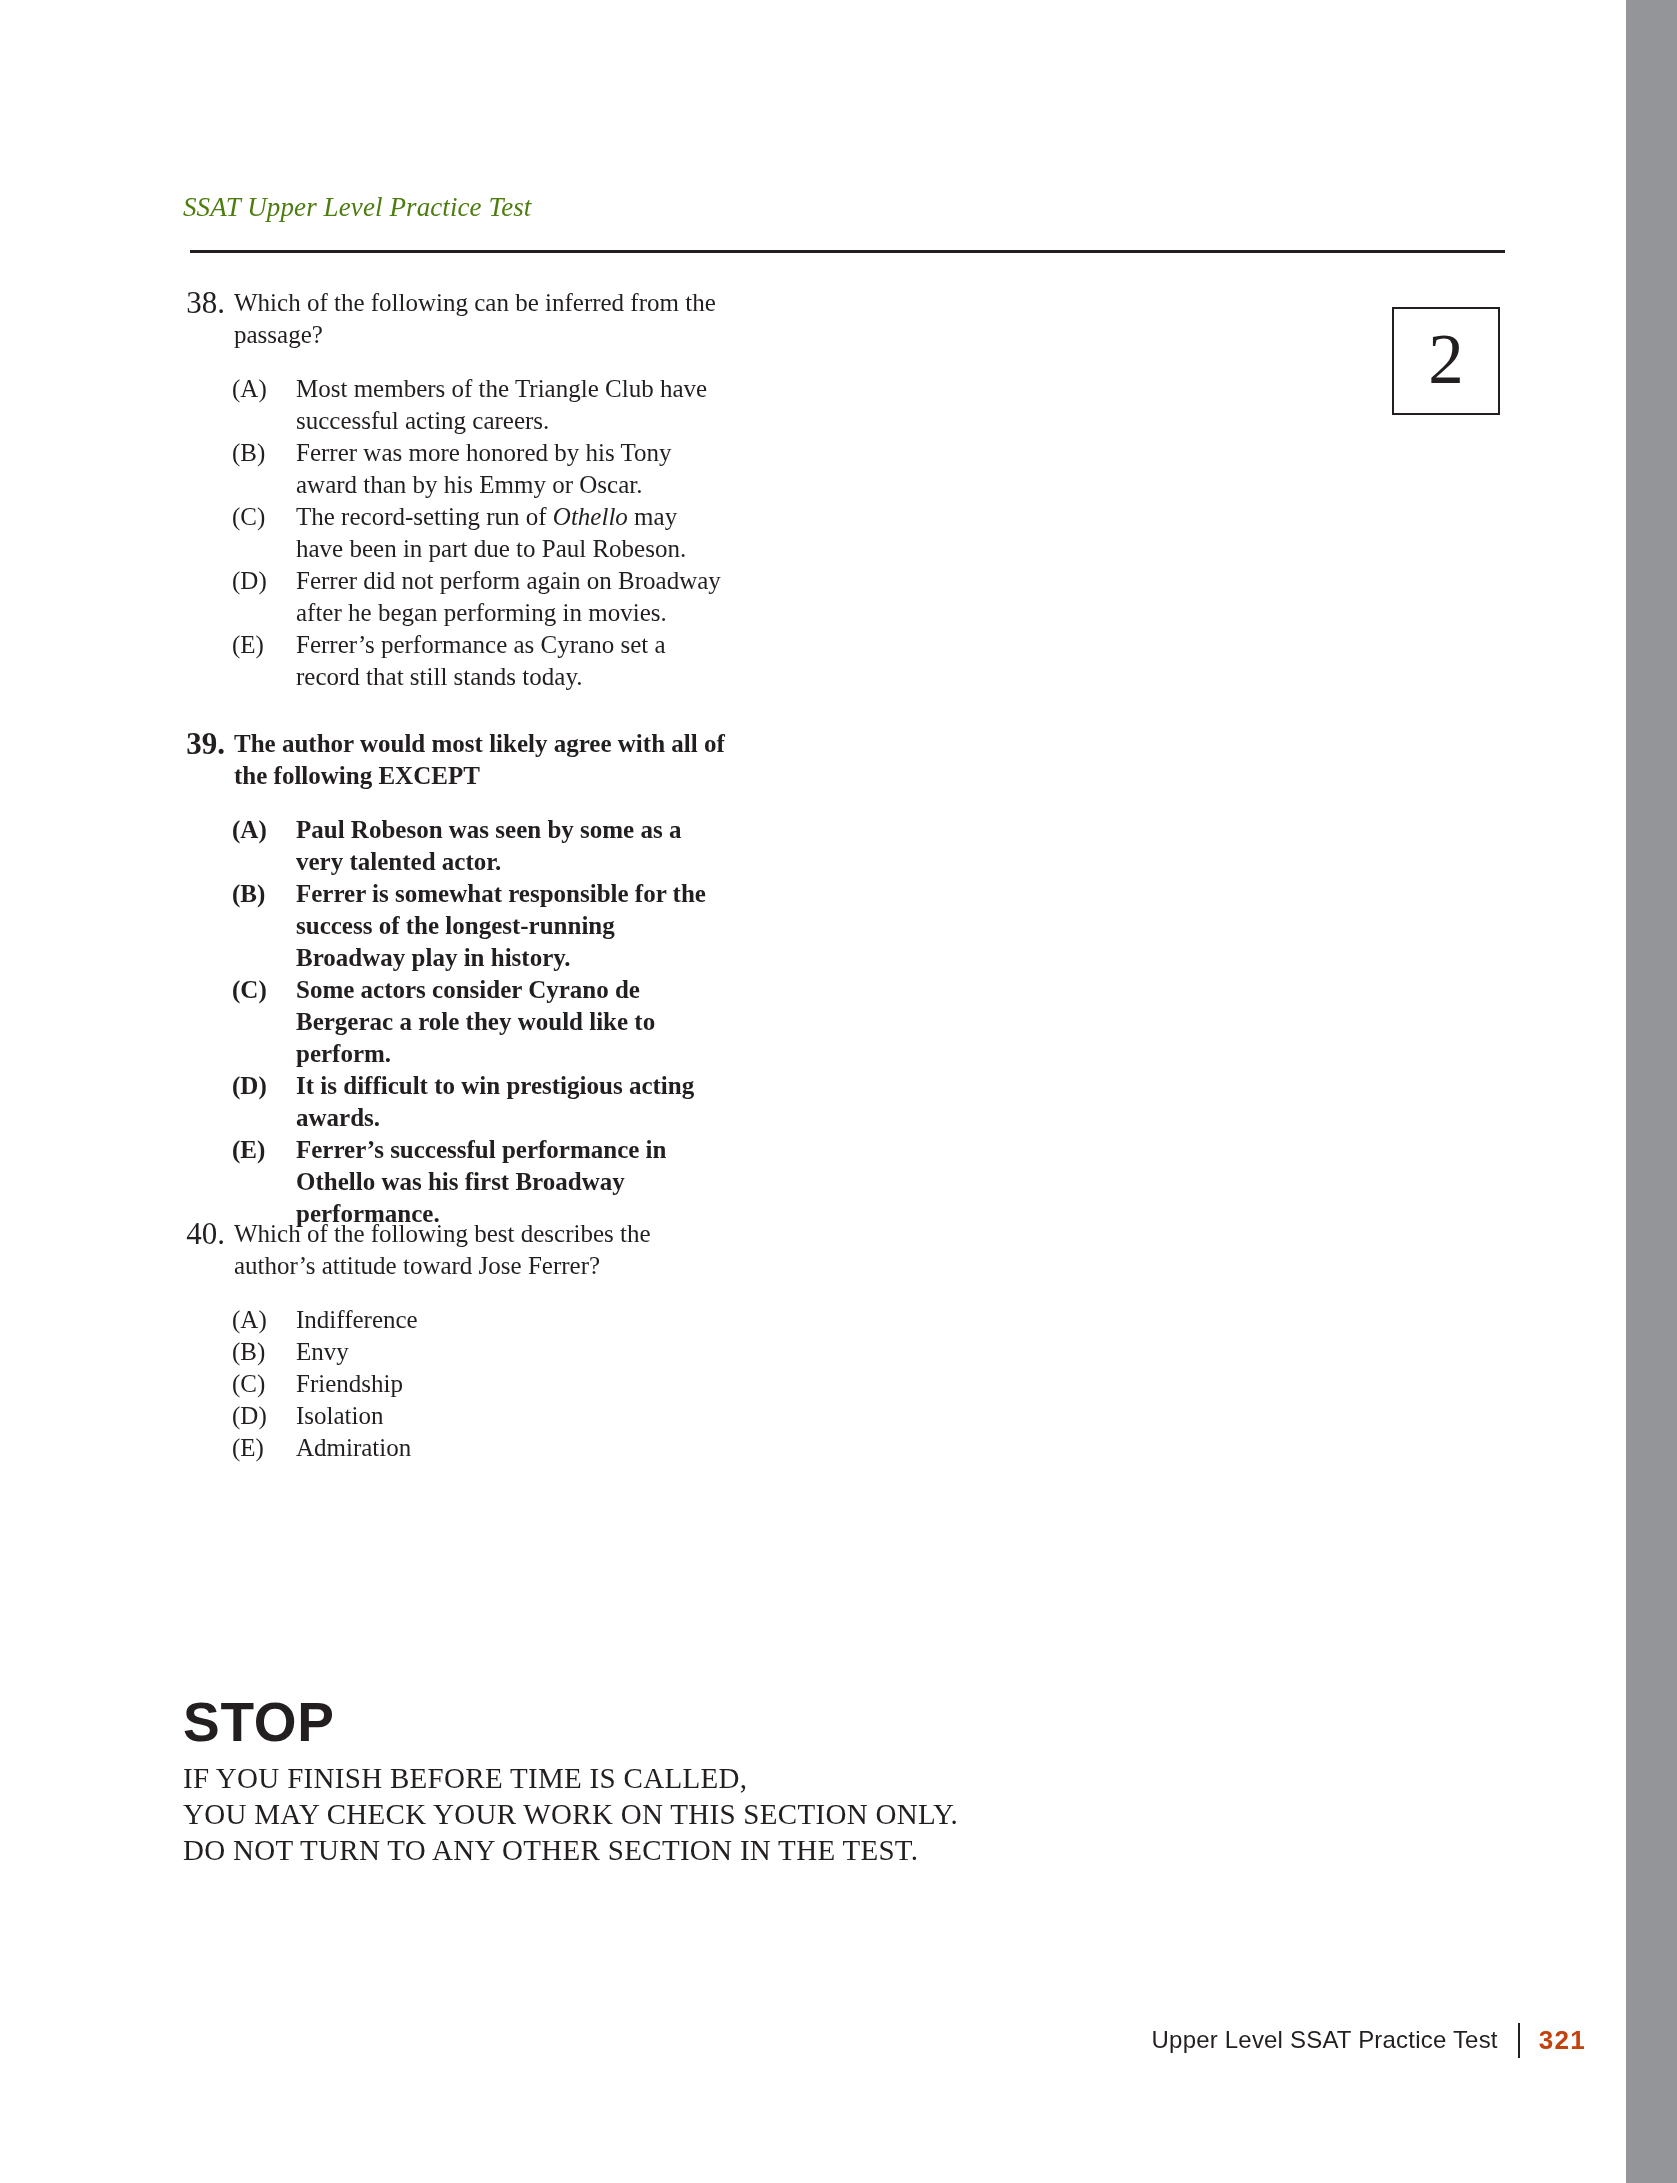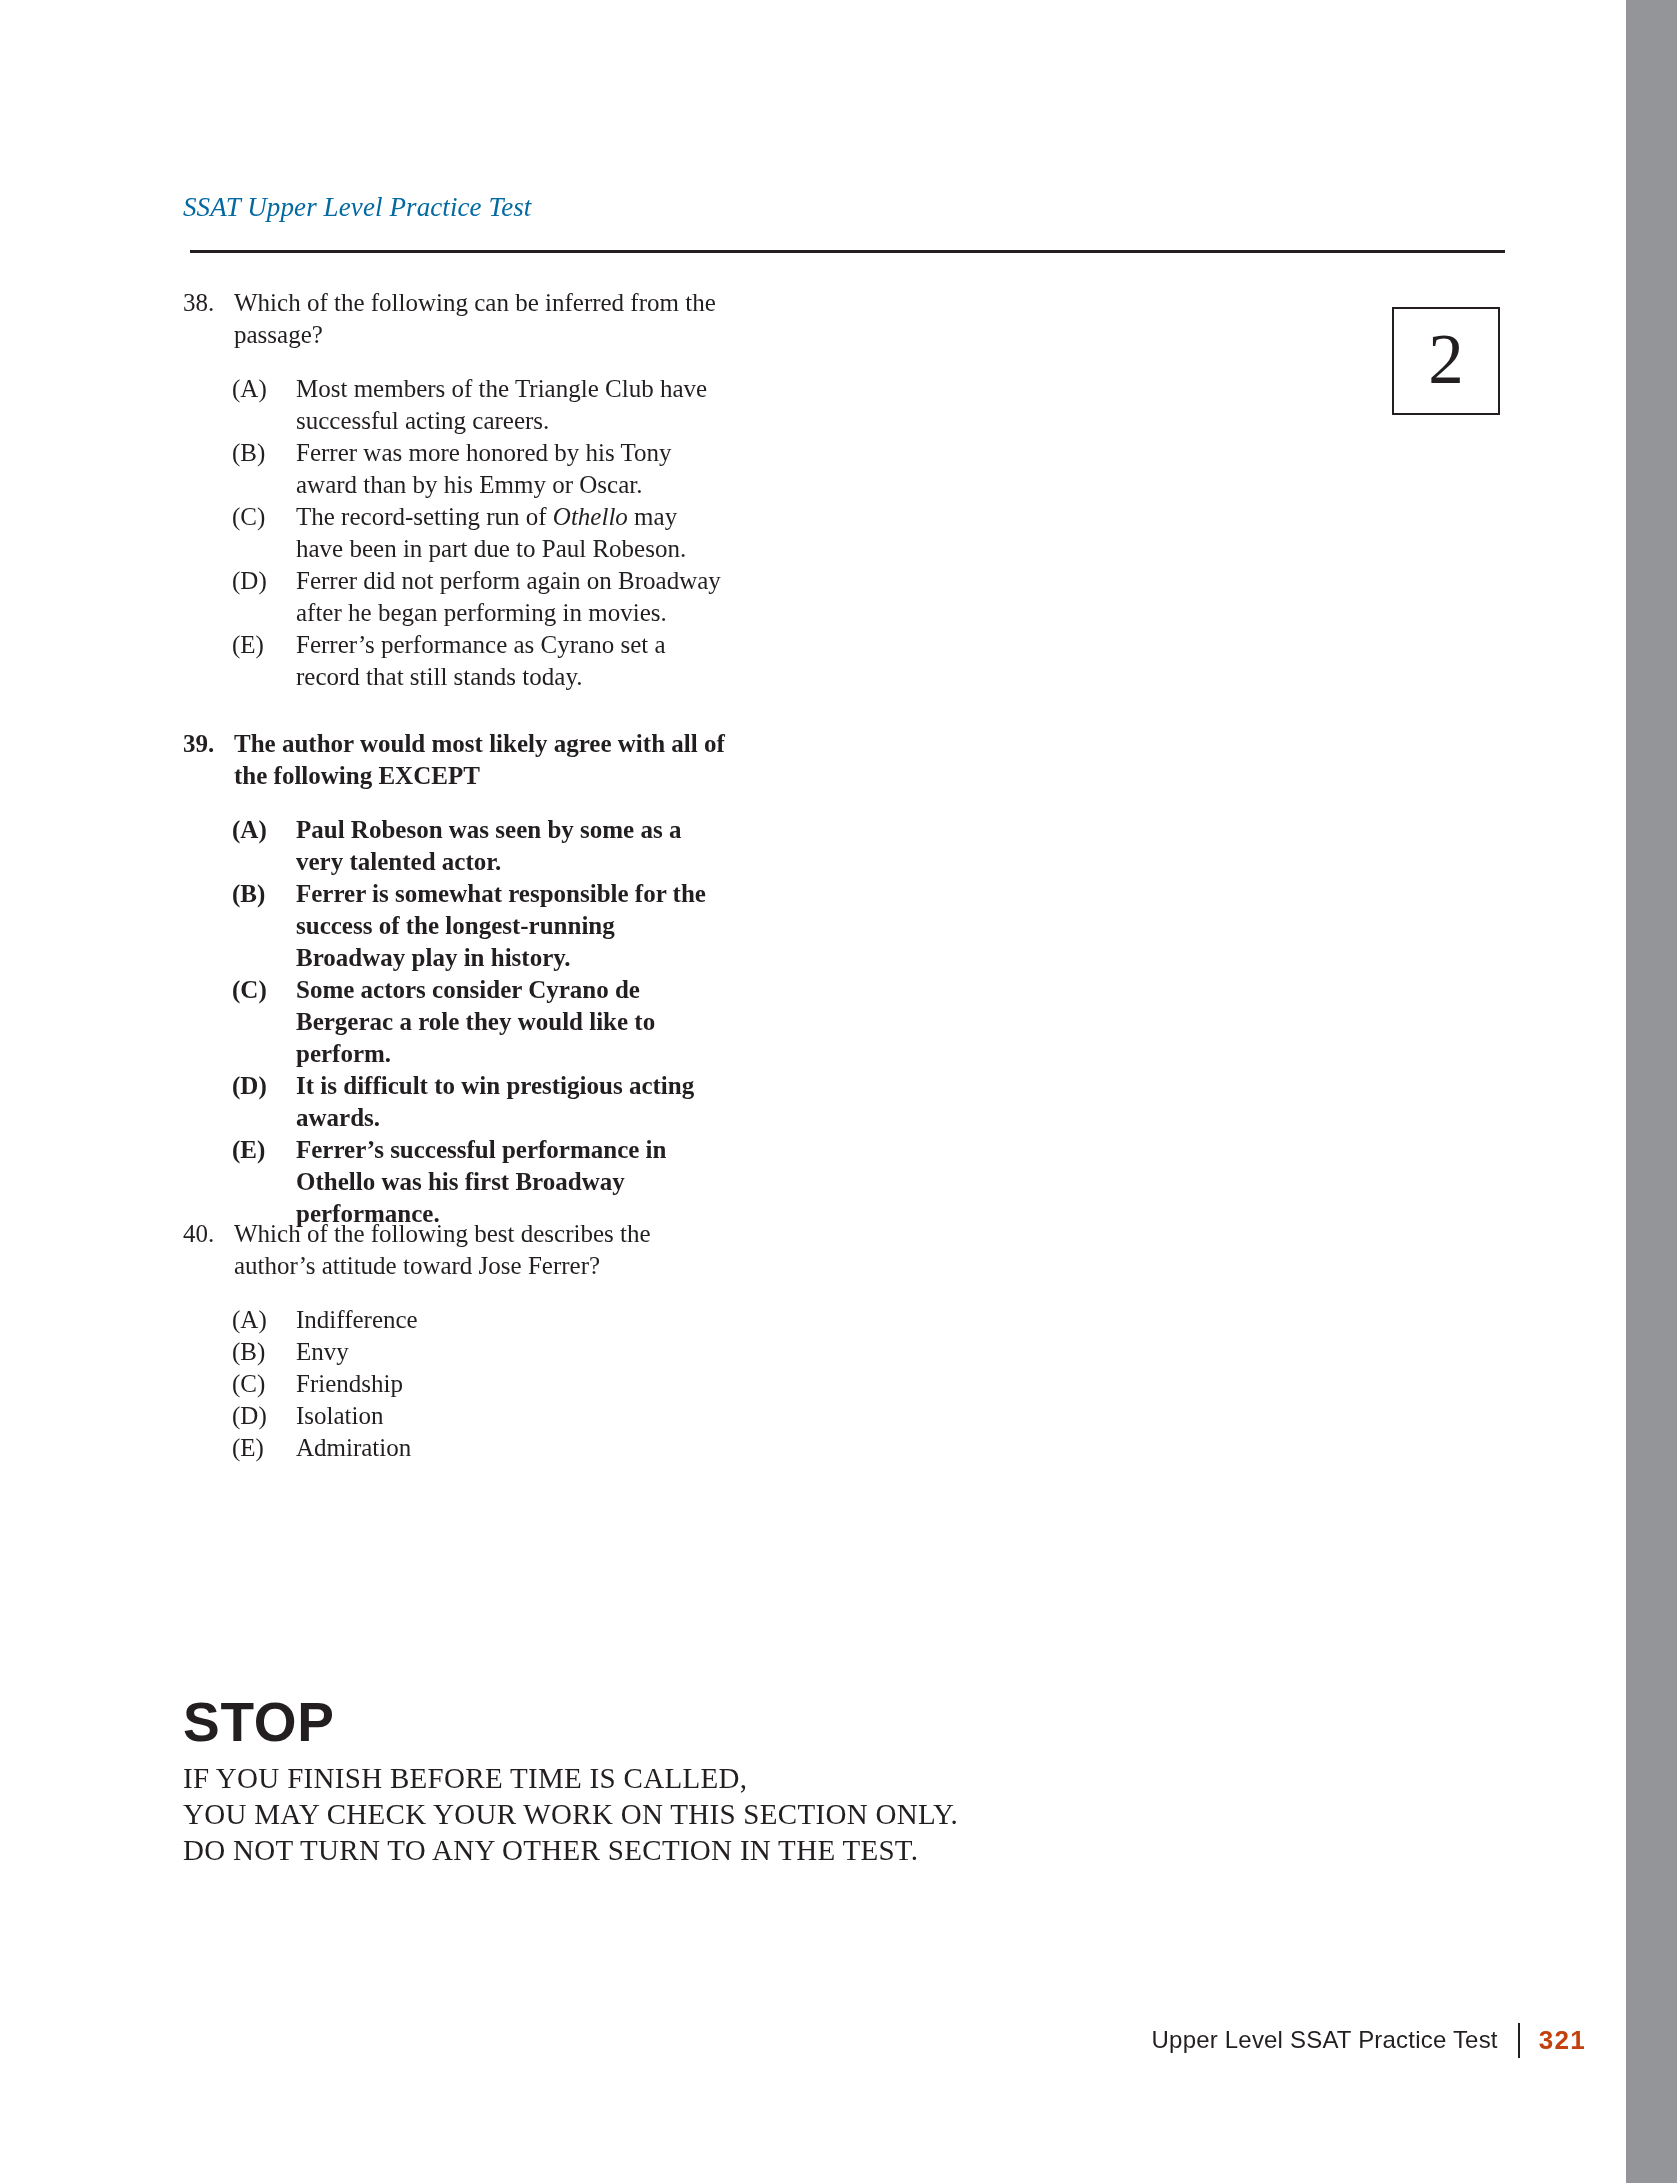--- a/index.html
+++ b/index.html
@@ -37,21 +37,21 @@
 
   
   .running-head {
     position: absolute;
     left: 183px;
     top: 191px;
     font-style: italic;
     font-size: 27px;
     line-height: 32px;
     letter-spacing: 0.1px;
-    color: #0369a1;
+    color: #4d7c0f;
     white-space: nowrap;
   }
   .head-rule {
     position: absolute;
     left: 190px;
     top: 250px;
     width: 1315px;
     height: 3.4px;
     background: #231f20;
   }
@@ -90,22 +90,22 @@
     position: relative;
     padding-left: 51px;
     font-size: 25px;
     line-height: 32px;
   }
   .qstem .qnum {
     position: absolute;
     left: 0;
     top: 0;
     width: 42px;
-    text-align: left;
-    font-size: 25px;
+    text-align: right;
+    font-size: 31px;
     line-height: 32px;
   }
   .qstem .qtext {
     display: block;
     font-size: 25px;
     line-height: 32px;
   }
 
   .choices {
     margin-top: 21.6px;

